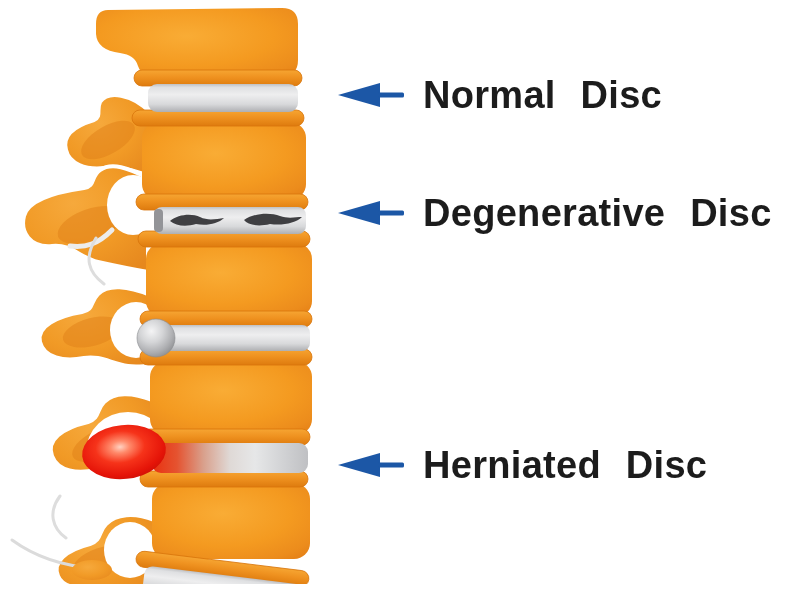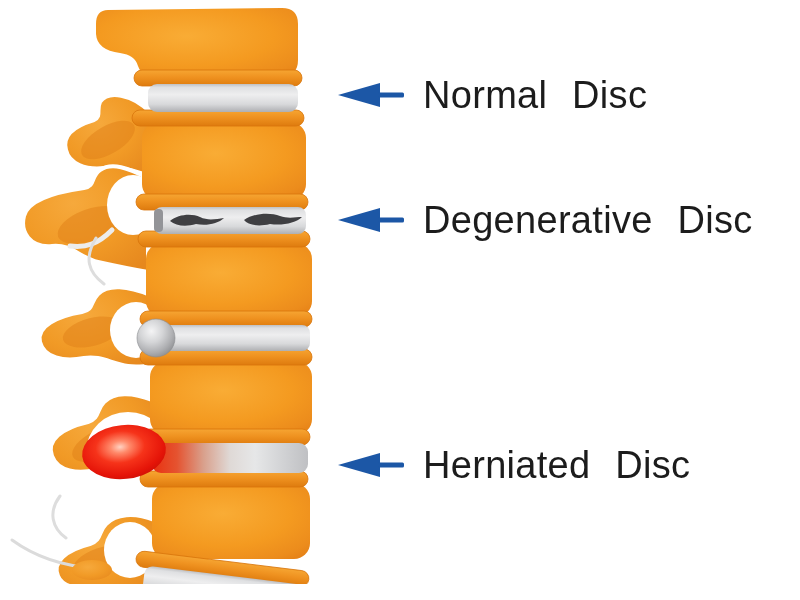--- a/index.html
+++ b/index.html
@@ -7,21 +7,21 @@
     position:relative;width:800px;height:600px;background:#ffffff;
     overflow:hidden;font-family:"Liberation Sans",sans-serif;
   }
   .spine-svg{position:absolute;left:0;top:0;}
   .label-row{
     position:absolute;display:flex;align-items:center;gap:17px;
     white-space:nowrap;
   }
   .arrow-svg{flex:0 0 auto;display:block;}
   .label-text{
-    font-size:38px;font-weight:400;color:#1c1c1c;
+    font-size:38px;font-weight:700;color:#1c1c1c;
     letter-spacing:0.3px;word-spacing:14px;line-height:44px;
   }
 </style>
 </head>
 <body>
 
 <div class="canvas">
 
   <svg class="spine-svg" width="800" height="600" viewBox="0 0 800 600">
     <defs>
@@ -150,21 +150,21 @@
   </svg>
 
   <div class="label-row" style="top:73px;left:336px;">
     <svg class="arrow-svg" width="70" height="30" viewBox="0 0 70 30">
       <polygon points="2,15 44,3 44,27" fill="#1C57A6"></polygon>
       <rect x="42" y="12.6" width="26" height="4.8" rx="1.5" fill="#1C57A6"></rect>
     </svg>
     <span class="label-text">Normal Disc</span>
   </div>
 
-  <div class="label-row" style="top:198px;left:336px;">
+  <div class="label-row" style="top:191px;left:336px;">
     <svg class="arrow-svg" width="70" height="30" viewBox="0 0 70 30">
       <polygon points="2,15 44,3 44,27" fill="#1C57A6"></polygon>
       <rect x="42" y="12.6" width="26" height="4.8" rx="1.5" fill="#1C57A6"></rect>
     </svg>
     <span class="label-text">Degenerative Disc</span>
   </div>
 
 
   <div class="label-row" style="top:443px;left:336px;">
     <svg class="arrow-svg" width="70" height="30" viewBox="0 0 70 30">

